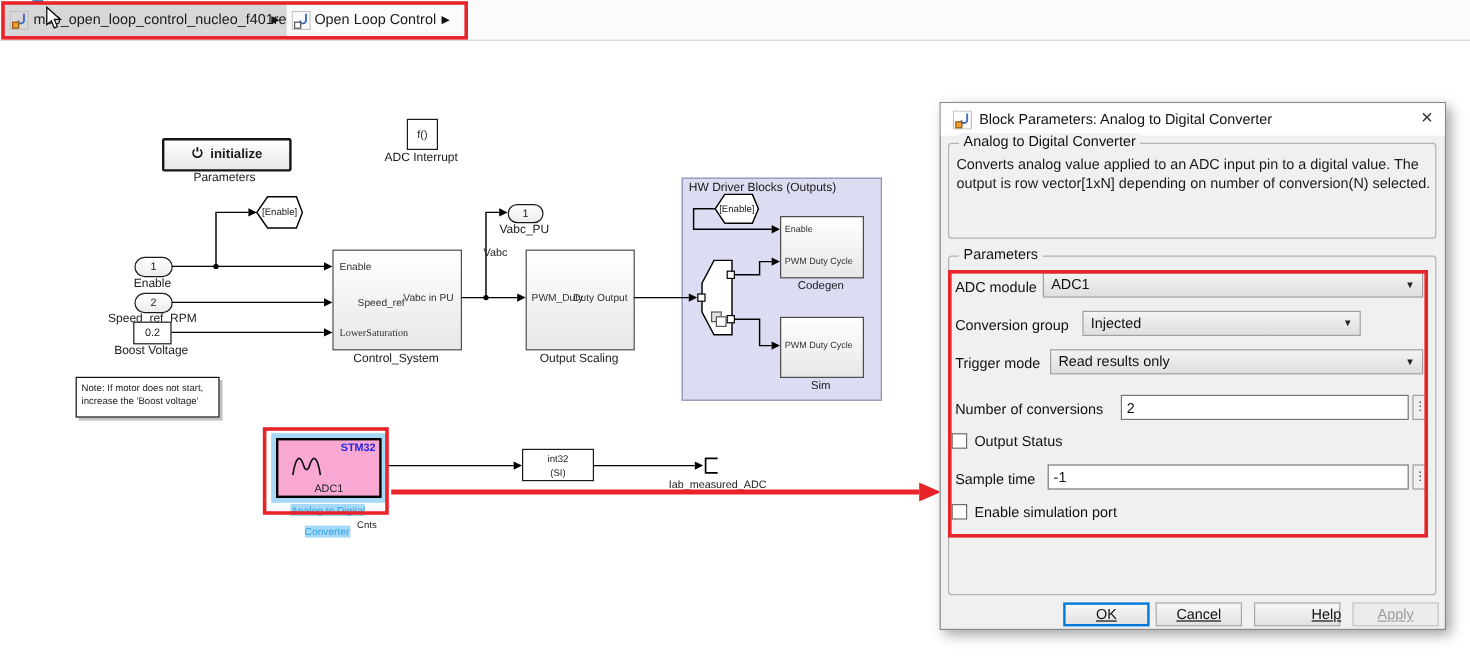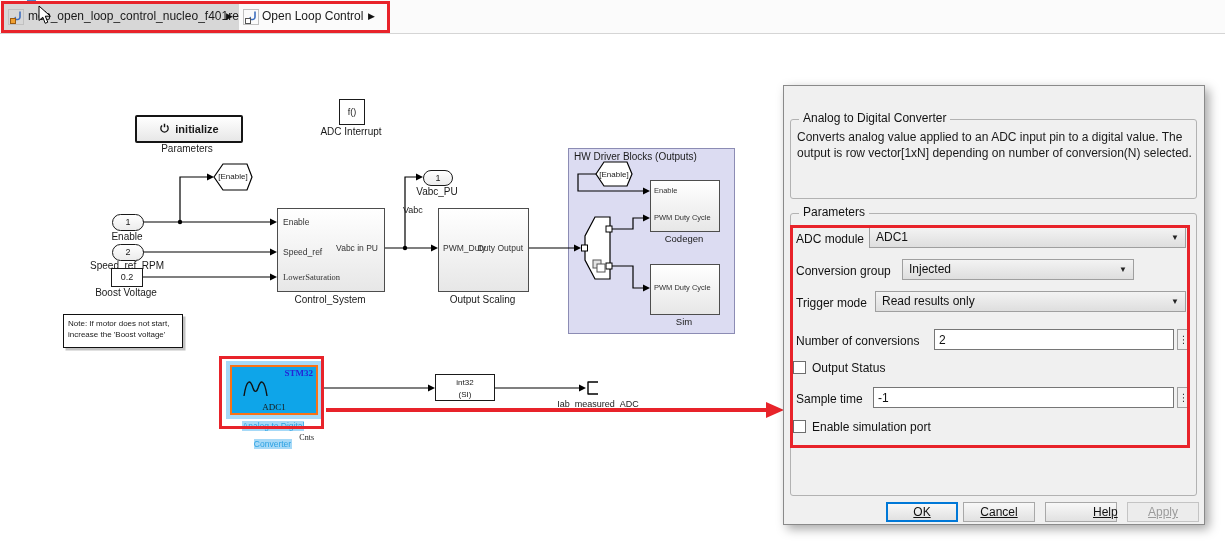--- a/index.html
+++ b/index.html
@@ -45,22 +45,22 @@
           font-family:"Liberation Sans",sans-serif;font-size:12px;padding:0 4px;color:#111;}
   .spin{position:absolute;width:13px;height:21px;box-sizing:border-box;border:1px solid #a0a0a0;
         background:#efefef;text-align:center;font-size:10px;line-height:19px;color:#333;}
   .cbx{position:absolute;width:13px;height:13px;box-sizing:border-box;background:#fff;border:1px solid #6d6d6d;}
   .btn{position:absolute;width:72px;height:20px;box-sizing:border-box;border:1px solid #a8a8a8;
        background:linear-gradient(#f8f8f8,#e1e1e1);font-size:12px;text-align:center;line-height:18px;color:#111;text-decoration:underline;}
   .btn-ok{border:2px solid #0078d7;line-height:16px;}
   .btn-dis{color:#9b9b9b;background:#ececec;border-color:#c4c4c4;}
   .notebox{position:absolute;left:63px;top:314px;width:120px;height:34px;background:#fff;border:1.4px solid #111;
            box-shadow:2.5px 2.5px 0 rgba(120,120,120,0.45);z-index:2;font-size:8px;line-height:1.4;padding:3px 2px 0 4px;box-sizing:border-box;}
-  .adcblock{position:absolute;left:230px;top:365px;width:84px;height:46px;background:#0ea5e9;border:2px solid #f97316;
-            box-shadow:0 0 0 4px #a6d9f7;z-index:3;font-family:Liberation Serif, serif;}
+  .adcblock{position:absolute;left:230px;top:365px;width:84px;height:46px;background:#f9a8d4;border:2px solid #000000;
+            box-shadow:0 0 0 4px #a6d9f7;z-index:3;}
   .adclabel{position:absolute;left:223px;top:415px;width:100px;text-align:center;z-index:3;}
   .adclabel span{font-size:8.5px;color:#2da2e2;background:#a6d9f7;padding:0 1px;}
 </style>
 </head>
 <body>
 
 <div class="screen">
 
   <div class="hwregion"></div>
   <div class="abs" style="left:574px;top:151px;font-size:10px;z-index:2;white-space:nowrap;">HW Driver Blocks (Outputs)</div>
@@ -164,21 +164,21 @@
 
   <div class="oval" style="left:112px;top:214px;width:30px;height:15px;line-height:15px;"><span>1</span></div>
   <div class="cap" style="left:97px;top:231px;width:60px;">Enable</div>
   <div class="oval" style="left:112px;top:244px;width:30px;height:15px;line-height:15px;"><span>2</span></div>
   <div class="cap" style="left:77px;top:260px;width:100px;">Speed_ref_RPM</div>
   <div class="blk2" style="left:111px;top:268px;width:30px;height:17px;text-align:center;font-size:9px;line-height:16px;"><span>0.2</span></div>
   <div class="cap" style="left:87px;top:287px;width:78px;">Boost Voltage</div>
 
   <div class="blk" style="left:277px;top:208px;width:106px;height:82px;"></div>
   <span class="portL" style="left:283px;top:217px;">Enable</span>
-  <span class="portL" style="left:283px;top:247px;">Speed_ref</span>
+  <span class="portL" style="left:298px;top:247px;">Speed_ref</span>
   <span class="portL" style="left:283px;top:272px;font-family:Liberation Serif, serif;">LowerSaturation</span>
   <span class="portR" style="left:318px;top:243px;width:60px;">Vabc in PU</span>
   <div class="cap" style="left:277px;top:294px;width:106px;">Control_System</div>
 
   <div class="oval" style="left:423px;top:170px;width:28px;height:14px;line-height:14px;"><span>1</span></div>
   <div class="cap" style="left:409px;top:186px;width:56px;">Vabc_PU</div>
   <span class="abs" style="left:403px;top:205px;font-size:9px;z-index:2;">Vabc</span>
 
   <div class="blk" style="left:438px;top:208px;width:89px;height:82px;"></div>
   <span class="portL" style="left:443px;top:243px;">PWM_Duty</span>
@@ -213,20 +213,31 @@
   <div class="redbox" style="left:219px;top:356px;width:99px;height:67px;"></div>
 
   <div class="blk2" style="left:435px;top:374px;width:60px;height:27px;text-align:center;font-size:8px;line-height:1.45;padding-top:2px;box-sizing:border-box;">
     <div>int32</div>
     <div>(SI)</div>
   </div>
 
   <div class="cap" style="left:548px;top:399px;width:100px;font-size:9px;">Iab_measured_ADC</div>
 
   <div class="dialog">
+    <div class="dlgtitle">
+      <span class="abs" style="left:10px;top:6px;">
+        <svg width="16" height="16" viewBox="0 0 16 16">
+          <rect x="0.5" y="0.5" width="15" height="15" fill="none" stroke="#c0c0c0"></rect>
+          <path d="M12 2.5 v5.5 a2.5 2.5 0 0 1 -2.5 2.5 H7" fill="none" stroke="#3f6fbf" stroke-width="1.6"></path>
+          <polygon points="8,7.6 3.8,10.5 8,13.4" fill="#3f6fbf"></polygon>
+          <rect x="2.5" y="9.5" width="5" height="5" fill="#f0a030" stroke="#9a5a10"></rect>
+        </svg></span>
+      <span class="ttl">Block Parameters: Analog to Digital Converter</span>
+      <span class="closex">×</span>
+    </div>
 
     <div class="groupbox" style="left:6px;top:33px;width:405px;height:78px;">
       <span class="legend">Analog to Digital Converter</span>
       <div class="desc">Converts analog value applied to an ADC input pin to a digital value. The output is row vector[1xN] depending on number of conversion(N) selected.</div>
     </div>
 
     <div class="groupbox" style="left:6px;top:127px;width:405px;height:281px;">
       <span class="legend">Parameters</span>
     </div>
 

